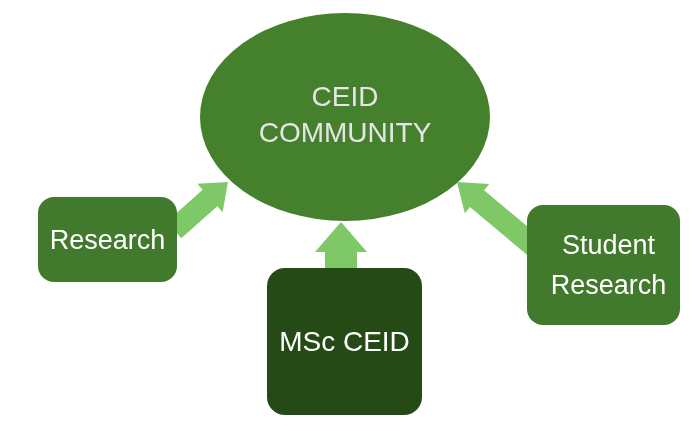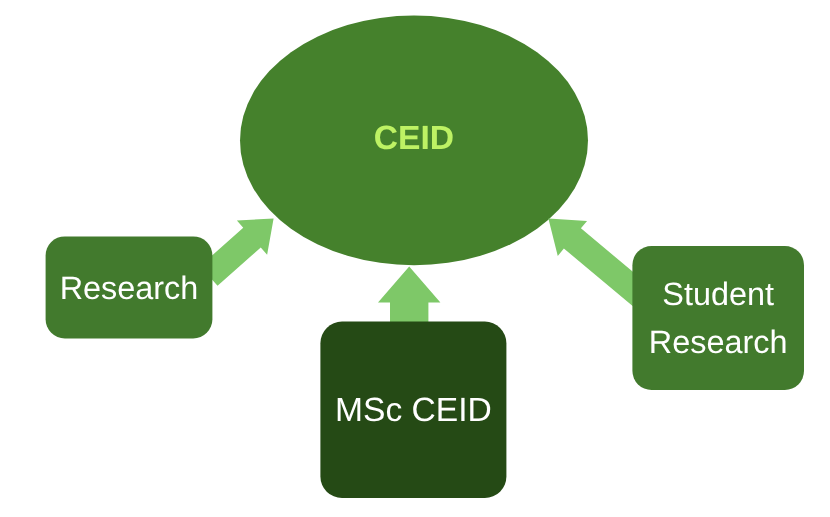--- a/index.html
+++ b/index.html
@@ -21,23 +21,23 @@
     top: 13px;
     width: 290px;
     height: 208px;
     border-radius: 50%;
     z-index: 1;
     display: flex;
     align-items: center;
     justify-content: center;
   }
   .ellipse-text {
-    color: #bef264;
+    color: #e5e5e5;
     font-size: 28px;
-    font-weight: bold;
+    font-weight: normal;
     line-height: 36px;
     text-align: center;
     margin-top: -4px;
   }
   .arrows {
     position: absolute;
     left: 0;
     top: 0;
     z-index: 2;
   }
@@ -81,39 +81,40 @@
   }
 </style>
 </head>
 <body>
 
 <div class="canvas">
 
   <div class="ellipse" style="background-color: rgb(69, 129, 44);">
     <div class="ellipse-text">
       <div>CEID</div>
+      <div>COMMUNITY</div>
     </div>
   </div>
 
   <svg class="arrows" width="692" height="431" viewBox="0 0 692 431">
     <polygon points="228,182 222.6,212.2 217.3,206.2 181.3,238.2 166.7,221.8 202.7,189.8 197.4,183.8" fill="#7EC868"></polygon>
     <polygon points="341,222 367,252 357,252 357,276 325,276 325,252 315,252" fill="#7EC868"></polygon>
     <polygon points="457,182 489.2,184.1 484.1,190.3 555.1,249.6 540.9,266.4 469.9,207.1 464.8,213.3" fill="#7EC868"></polygon>
   </svg>
 
   <div class="node node-research" style="background-color: rgb(66, 122, 45);">
     <div class="node-text">
       <div>Research</div>
     </div>
   </div>
 
   <div class="node node-msc" style="background-color: rgb(37, 74, 21);">
     <div class="node-text">MSc CEID</div>
   </div>
 
-  <div class="node node-student" style="background-color: rgb(66, 122, 45);">
+  <div class="node node-student" style="background-color: rgb(66, 122, 45); padding-left: 10px;">
     <div class="node-text">
       <div>Student</div>
       <div>Research</div>
     </div>
   </div>
 
 </div>
 
 </body></html>

